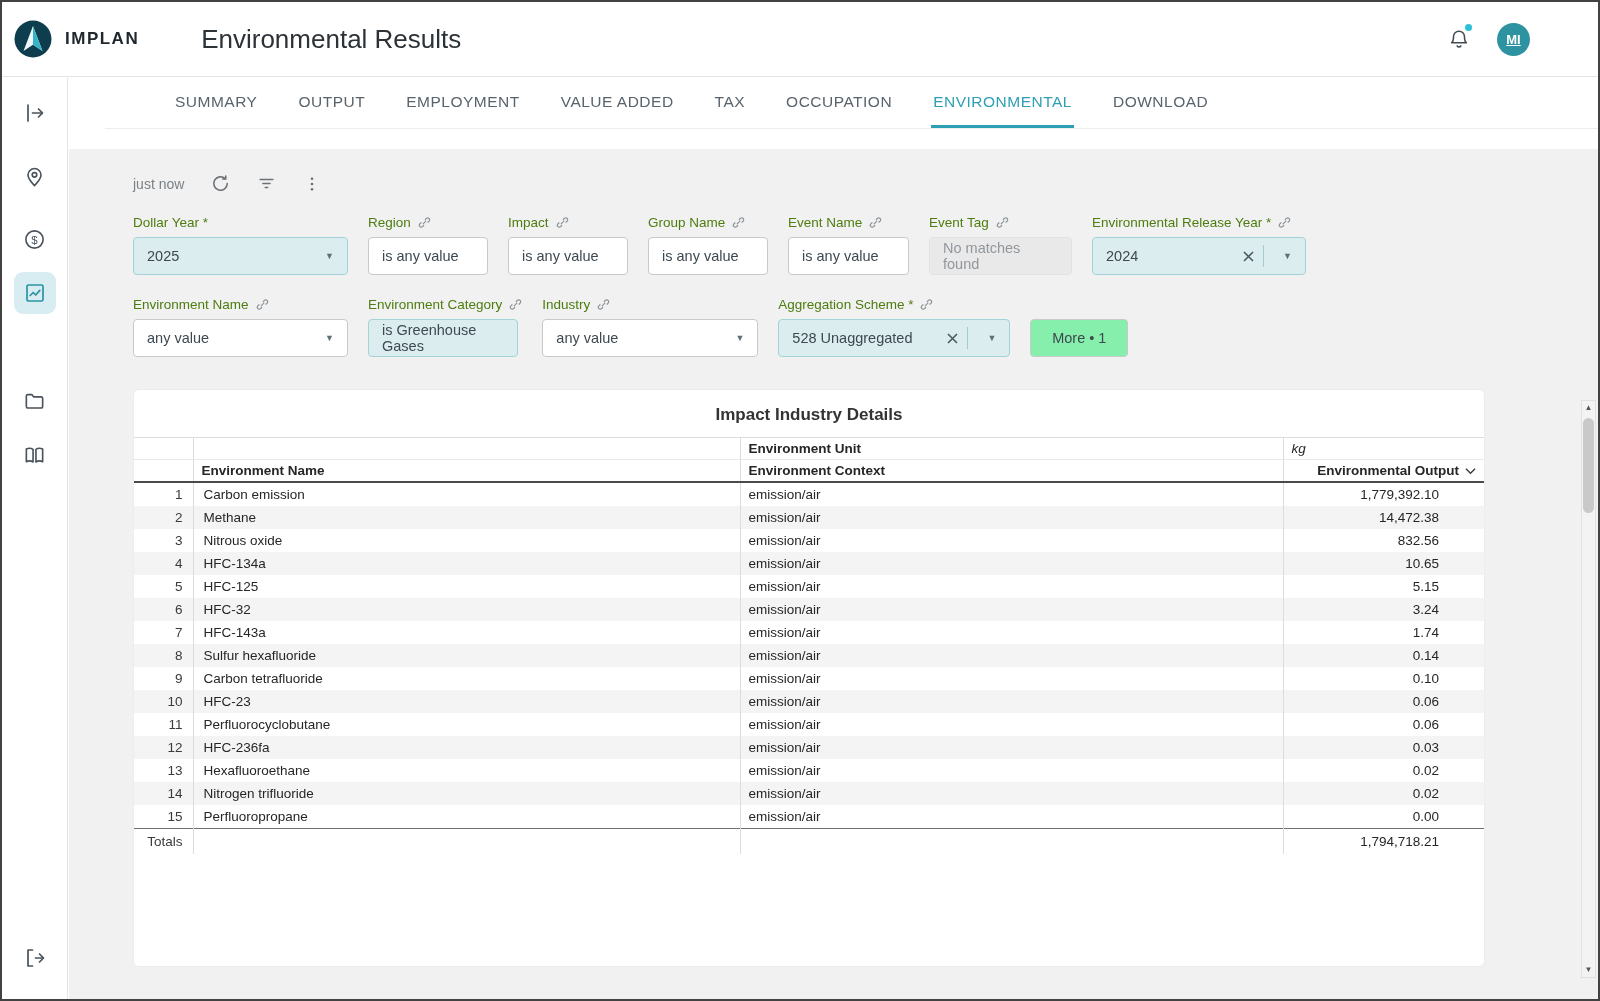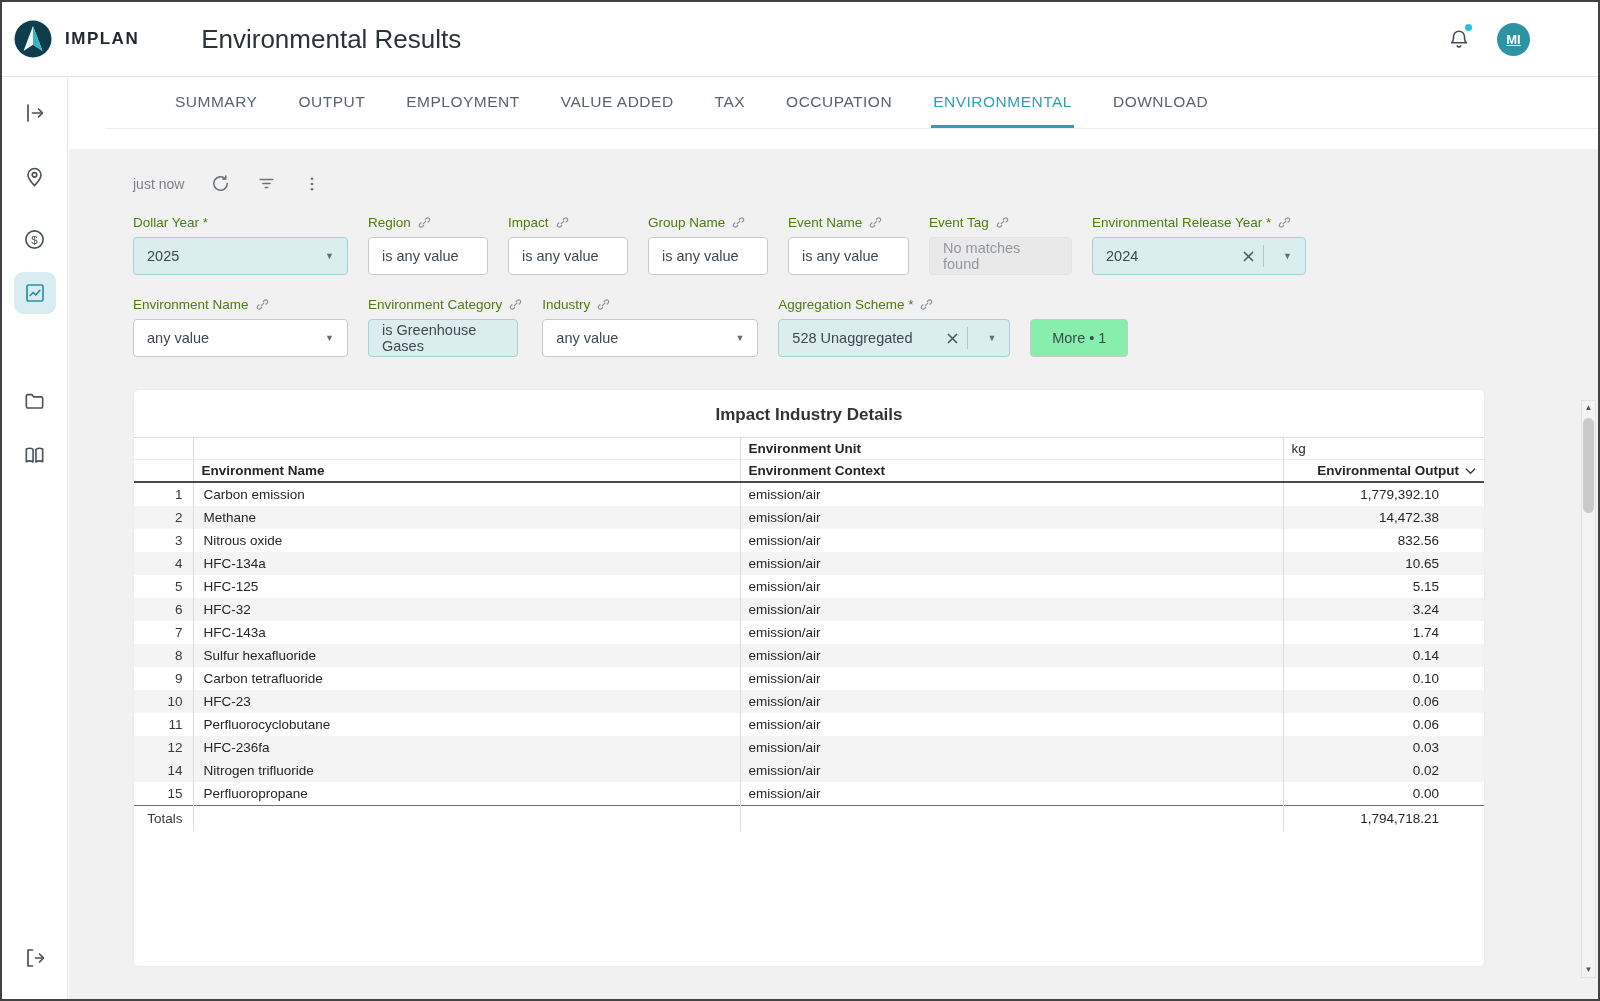--- a/index.html
+++ b/index.html
@@ -69,21 +69,21 @@
   table.grid td:last-child { border-right:none; }
   tr.hdr-a td { border-top:1px solid #dcdcdc; border-bottom:1px solid #e8e8e8; padding:3px 8px; height:22px; }
   tr.hdr-b td { border-bottom:2px solid #4a4a4a; padding:3px 8px; height:22px; }
   .b { font-weight:bold; }
   tbody td { padding:4px 8px; height:23px; }
   tbody tr.alt { background:#f4f4f4; }
   td.num { text-align:right; padding-right:10px; color:#3a3a3a; }
   td.name { padding-left:10px; }
   td.ctx { padding-left:8px; }
   td.out { text-align:right; padding-right:45px; }
-  td.kg { padding-left:6px; font-weight:normal; }
+  td.kg { padding-left:6px; font-weight:normal;font-style:italic; }
   td.outh { text-align:right; padding-right:20px; cursor:pointer; }
   td.outh svg { margin-left:6px; vertical-align:middle; }
   tfoot td { border-top:1px solid #6f6f6f; padding:4px 8px; height:25px; }
 
   
   .scrollbar { position:absolute; top:398px; right:2px; width:15px; height:578px; background:#f3f3f3;
                border:1px solid #e1e1e1; display:flex; flex-direction:column; align-items:center;
                justify-content:space-between; z-index:6; }
   .sb-arrow { font-size:8px; color:#565656; padding:3px 0; cursor:pointer; line-height:1; }
   .sb-thumb { position:absolute; top:17px; left:1px; width:11px; height:95px; background:#c9c9c9; border-radius:6px; cursor:grab; }
@@ -467,20 +467,26 @@
     <td class="name">Perfluorocyclobutane</td>
     <td class="ctx">emission/air</td>
     <td class="out">0.06</td>
   </tr>
               <tr class="grid-row alt">
     <td class="num">12</td>
     <td class="name">HFC-236fa</td>
     <td class="ctx">emission/air</td>
     <td class="out">0.03</td>
   </tr>
+              <tr class="grid-row">
+    <td class="num">13</td>
+    <td class="name">Hexafluoroethane</td>
+    <td class="ctx">emission/air</td>
+    <td class="out">0.02</td>
+  </tr>
               <tr class="grid-row alt">
     <td class="num">14</td>
     <td class="name">Nitrogen trifluoride</td>
     <td class="ctx">emission/air</td>
     <td class="out">0.02</td>
   </tr>
               <tr class="grid-row">
     <td class="num">15</td>
     <td class="name">Perfluoropropane</td>
     <td class="ctx">emission/air</td>

